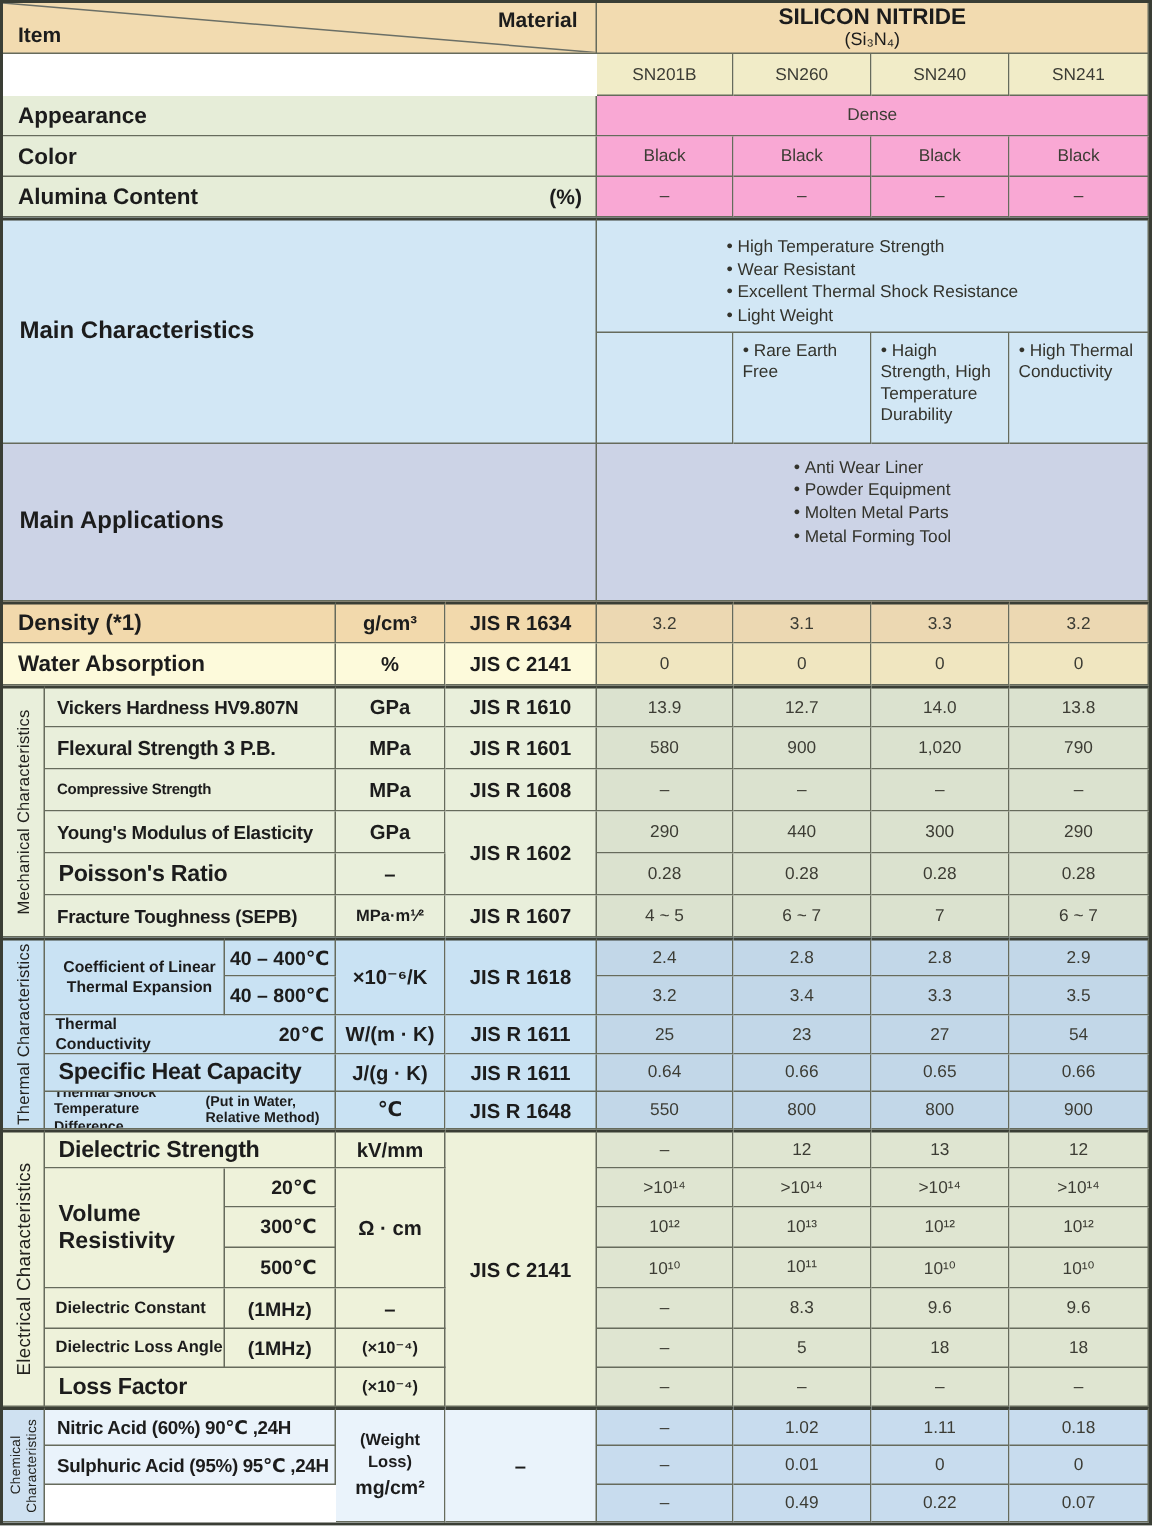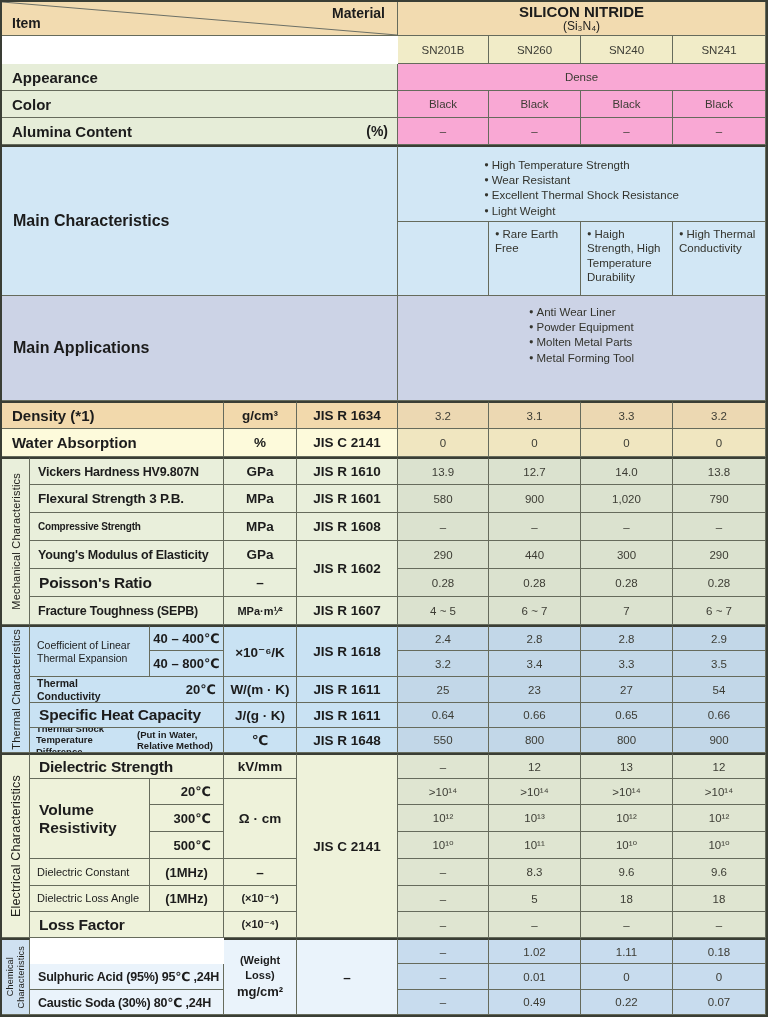--- a/index.html
+++ b/index.html
@@ -13,21 +13,21 @@
     font-family:"Liberation Sans","DejaVu Sans",sans-serif;
     color:#1c1c1c;
   }
   .c{position:relative;display:flex;align-items:center;overflow:hidden;
      border-right:1px solid #666b5c;border-bottom:1px solid #666b5c;box-sizing:border-box;}
   .tt{border-top:2px solid #3a3e35;}
   .cc{justify-content:center;text-align:center;}
   .lab{font-weight:bold;font-size:15px;padding-left:10px;}
   .labL{font-weight:bold;font-size:15.5px;padding-left:9px;letter-spacing:-0.2px;}
   .lab2{font-weight:bold;font-size:12.5px;padding-left:8px;letter-spacing:-0.2px;}
-  .lab3{font-weight:normal;font-size:10.5px;line-height:1.18;padding-left:7px;}
+  .lab3{font-weight:bold;font-size:10.5px;line-height:1.18;padding-left:7px;text-align:center;}
   .chemlab{font-weight:bold;font-size:12.5px;padding-left:8px;letter-spacing:-0.2px;}
   .unit{font-size:13.5px;font-weight:bold;justify-content:center;text-align:center;}
   .unit-sm{font-size:11px;}
   .jis{font-size:13.5px;font-weight:bold;justify-content:center;text-align:center;}
   .v{font-size:11.5px;color:#3c3c34;justify-content:center;text-align:center;}
   .sn{font-size:11.5px;color:#3c3c34;justify-content:center;text-align:center;}
   .side{justify-content:center;}
   .vtext{writing-mode:vertical-rl;transform:rotate(180deg);font-size:11px;letter-spacing:0.2px;
          white-space:nowrap;color:#22221e;}
   .vtext-sm{font-size:9px;}
@@ -313,30 +313,30 @@
       <span class="vtext vtext-sm">Chemical</span>
       <span class="vtext vtext-sm">Characteristics</span>
     </div>
   </div>
   <div class="c unit unit-sm u2l bg-chemlab tt" style="grid-area:29/4/32/5">
     <span>(Weight Loss)</span>
     <span style="font-size:13px">mg/cm²</span>
   </div>
   <div class="c jis bg-chemlab tt" style="grid-area:29/5/32/6">–</div>
 
+  <div class="c chemlab bg-chemlab tt" style="grid-area:29/2/30/4">Nitric Acid (60%) 90℃ ,24H</div>
   <div class="c v bg-chemdat tt" style="grid-area:29/6/30/7">–</div>
   <div class="c v bg-chemdat tt" style="grid-area:29/7/30/8">1.02</div>
   <div class="c v bg-chemdat tt" style="grid-area:29/8/30/9">1.11</div>
   <div class="c v bg-chemdat tt" style="grid-area:29/9/30/10">0.18</div>
 
   <div class="c chemlab bg-chemlab" style="grid-area:30/2/31/4">Sulphuric Acid (95%) 95℃ ,24H</div>
   <div class="c v bg-chemdat" style="grid-area:30/6/31/7">–</div>
   <div class="c v bg-chemdat" style="grid-area:30/7/31/8">0.01</div>
   <div class="c v bg-chemdat" style="grid-area:30/8/31/9">0</div>
   <div class="c v bg-chemdat" style="grid-area:30/9/31/10">0</div>
 
-  <div class="c chemlab bg-chemlab" style="grid-area:31/2/32/4">Caustic Soda (30%) 80℃ ,24H</div>
   <div class="c v bg-chemdat" style="grid-area:31/6/32/7">–</div>
   <div class="c v bg-chemdat" style="grid-area:31/7/32/8">0.49</div>
   <div class="c v bg-chemdat" style="grid-area:31/8/32/9">0.22</div>
   <div class="c v bg-chemdat" style="grid-area:31/9/32/10">0.07</div>
 
 </div>
 
 </body></html>

